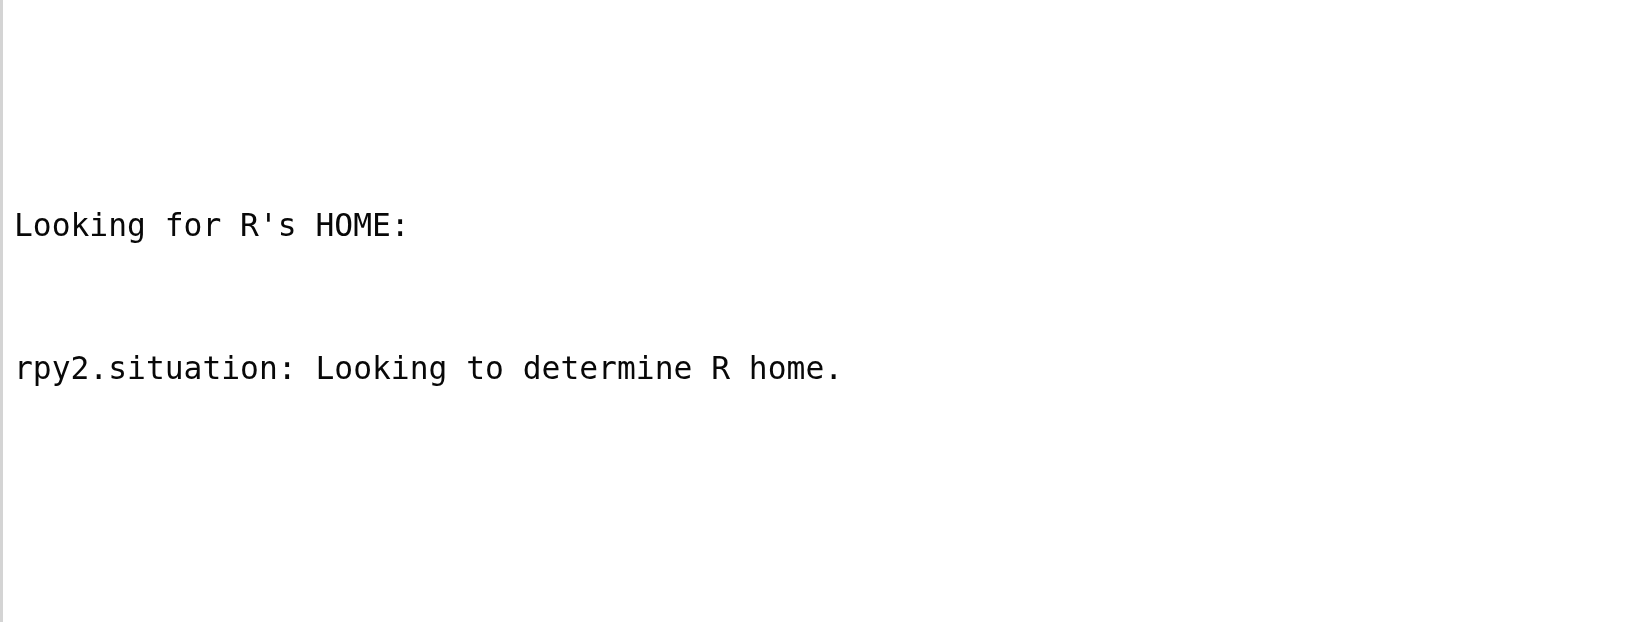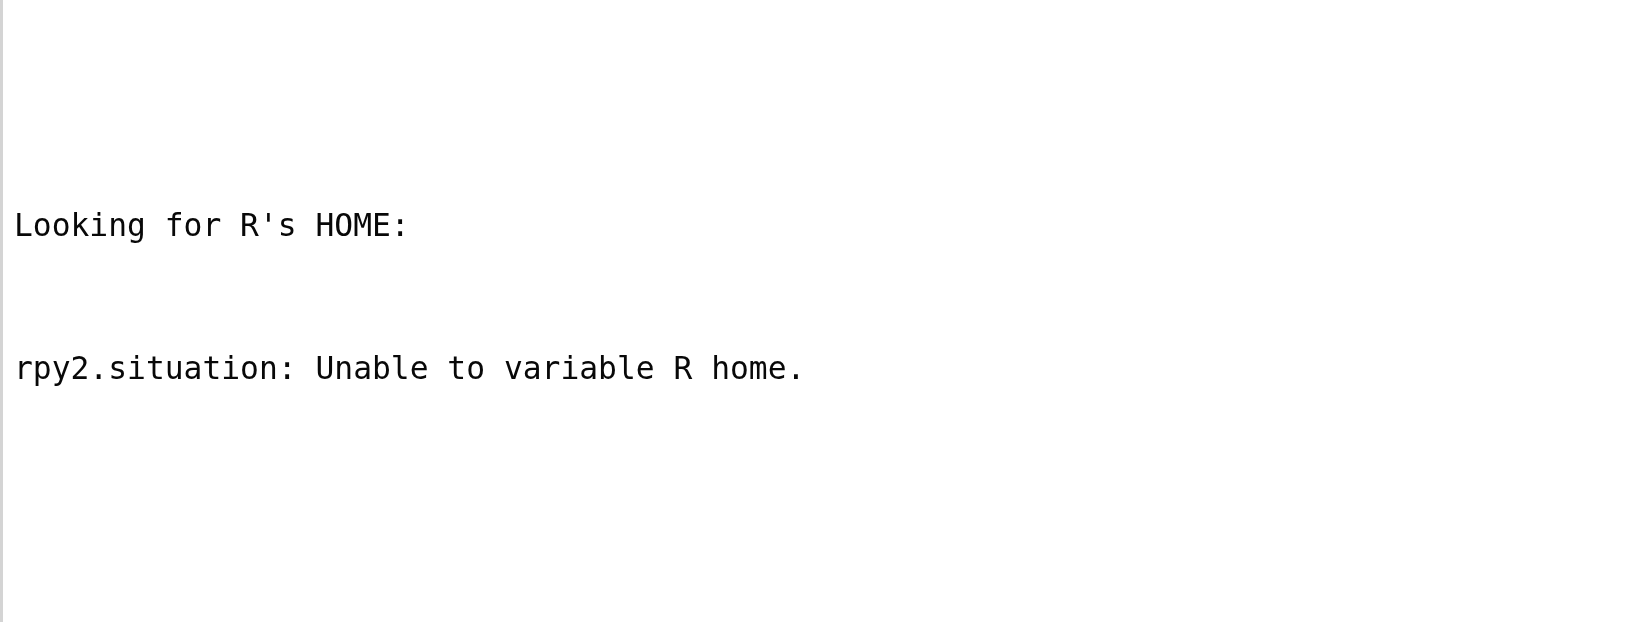--- a/index.html
+++ b/index.html
@@ -44,21 +44,21 @@
     color: #080808;
   }
 </style>
 </head>
 <body>
 
 <div class="console">
   <div class="console-output">
     <span class="line partial" style="visibility:hidden">    Environment variable R_LIBS_USER: (truncated above)</span>
     <span class="line">Looking for R's HOME:</span>
-    <span class="line">rpy2.situation: Unable to variable R home.</span>
+    <span class="line">rpy2.situation: Looking to determine R home.</span>
     
     
     
     
     
     
     
     
     
   </div>

